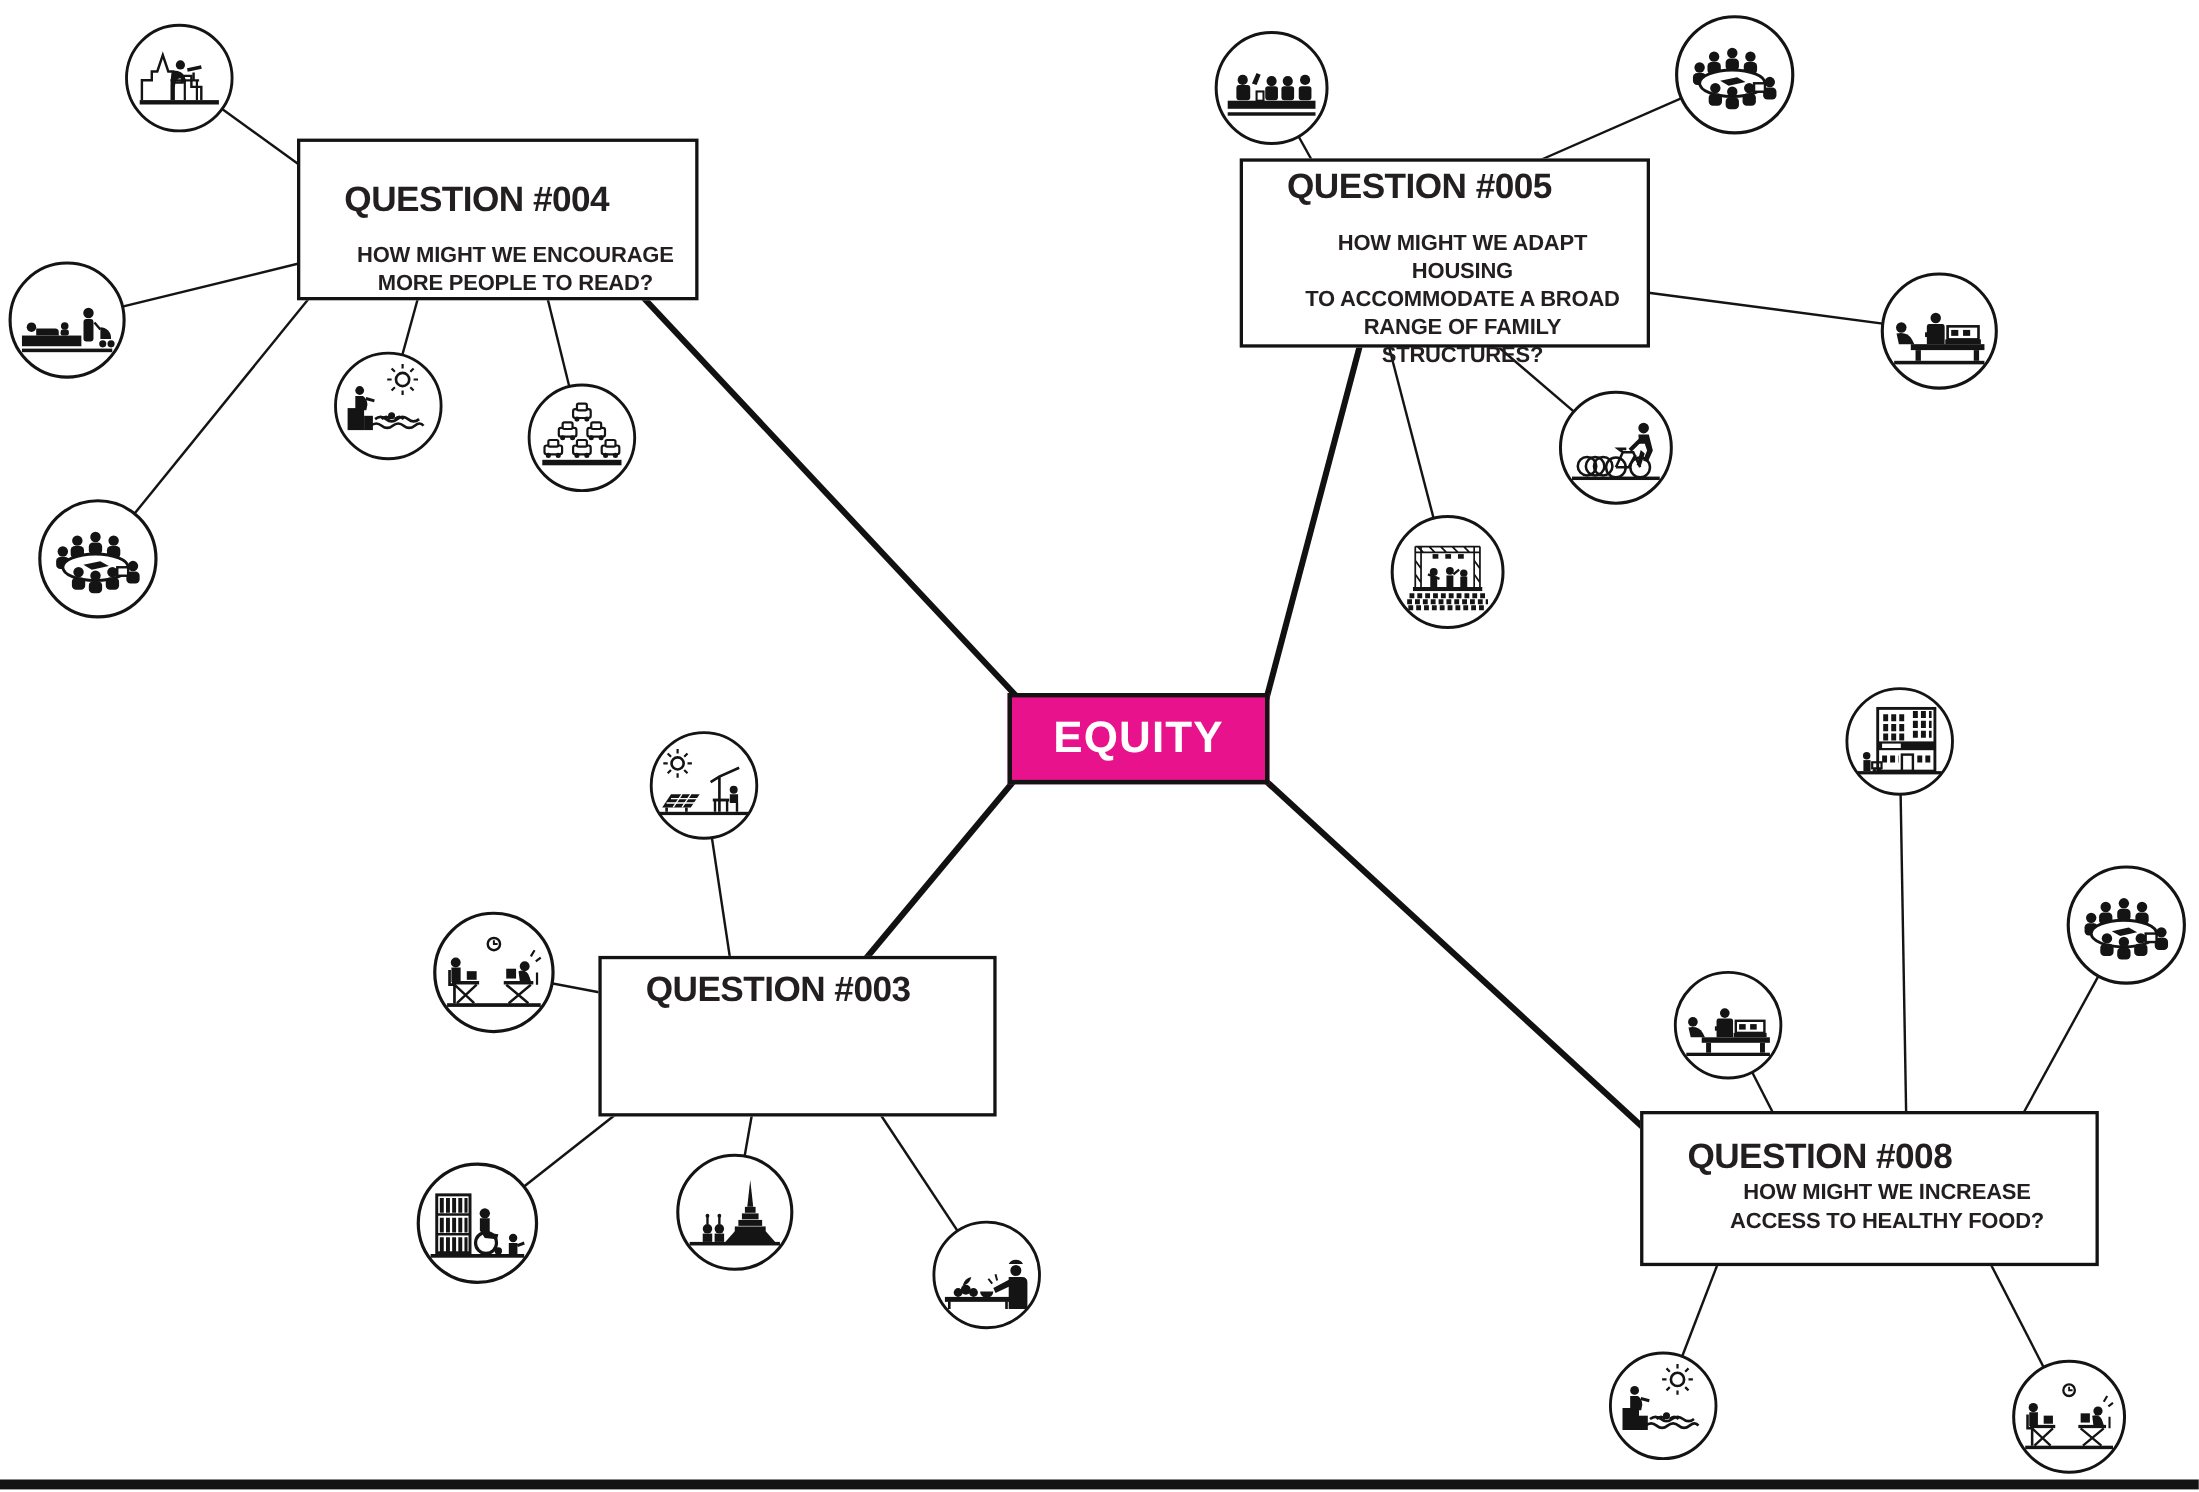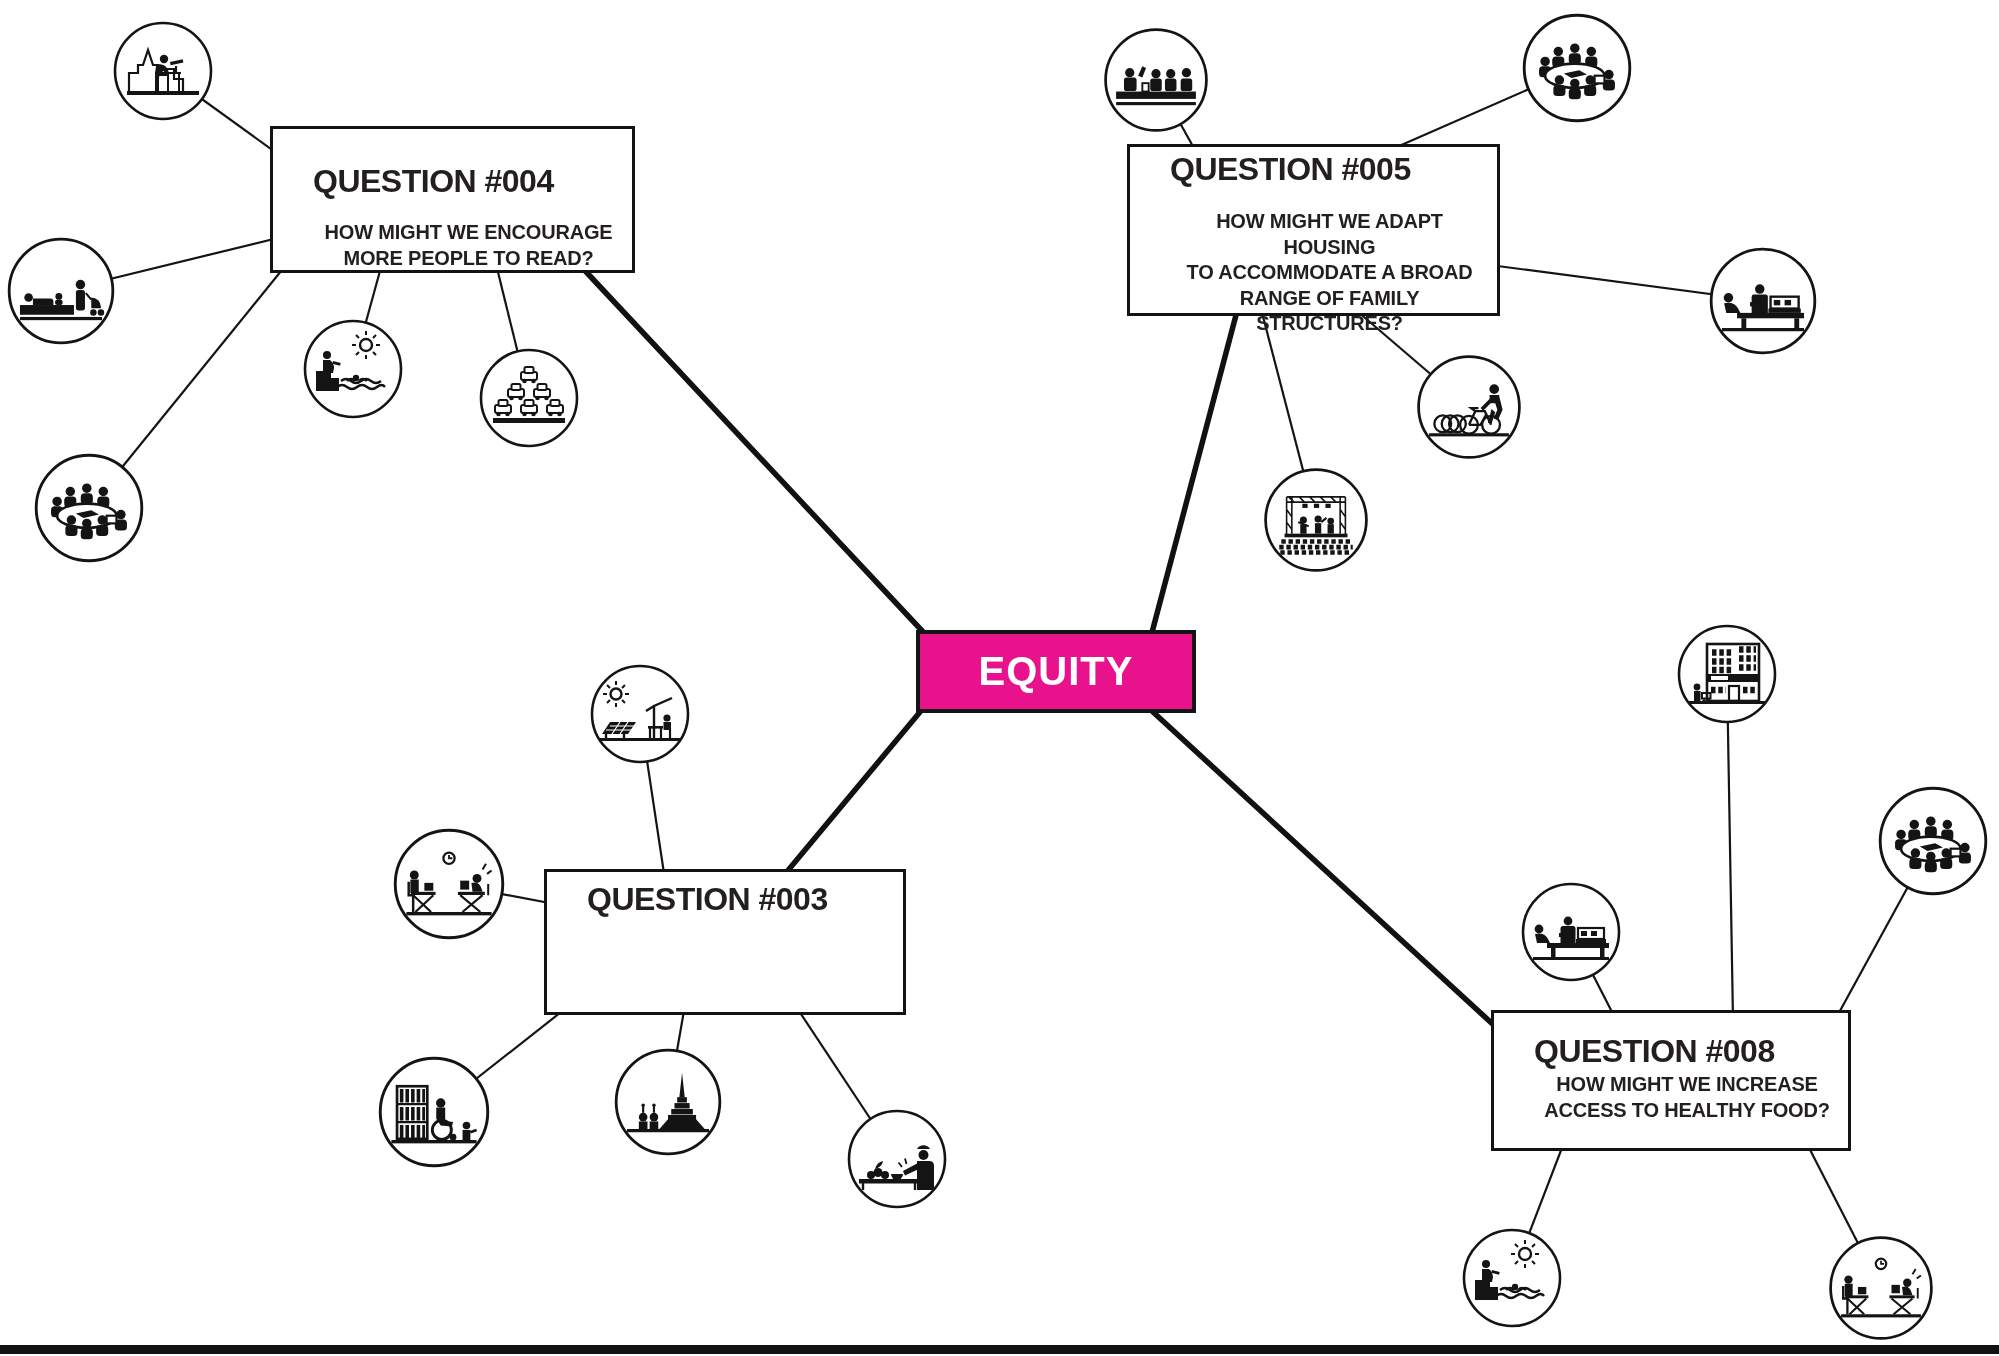--- a/index.html
+++ b/index.html
@@ -9,23 +9,23 @@
   .qbox{position:absolute;background:#ffffff;border:3px solid #131313;box-sizing:border-box;
         padding-left:40px;padding-right:8px;}
   .qbox .title{font-weight:bold;font-size:32px;letter-spacing:-.5px;line-height:1;}
   .qbox .body{font-weight:bold;font-size:20px;line-height:1.28;letter-spacing:-.2px;white-space:pre-line;text-align:center;}
   #q004{left:270px;top:126px;width:365px;height:147px;padding-top:36px;}
   #q004 .body{margin-top:23px;}
   #q005{left:1127px;top:144px;width:373px;height:172px;padding-top:6px;}
   #q005 .body{margin-top:24px;}
   #q003{left:544px;top:869px;width:362px;height:146px;padding-top:11px;}
   #q003 .body{margin-top:23px;}
-  #q008{left:1491px;top:1010px;width:360px;height:141px;padding-top:22px;}
+  #q008{left:1491px;top:1010px;width:417px;height:141px;padding-top:22px;}
   #q008 .body{margin-top:5px;}
-  .equity{position:absolute;left:916px;top:630px;width:280px;height:83px;border:4px solid #131313;
+  .equity{position:absolute;left:916px;top:630px;width:238px;height:83px;border:4px solid #131313;
           box-sizing:border-box;display:flex;align-items:center;justify-content:center;
           color:#fff;font-weight:bold;font-size:40px;letter-spacing:1px;}
   .bottom-bar{position:absolute;left:0;bottom:2px;width:100%;height:9px;background:#131313;}
   .icon-circle{fill:#fff;stroke:#141414;stroke-width:2.6;}
   line.thin{stroke:#141414;stroke-width:2.2;}
   line.thick{stroke:#111;stroke-width:5.5;}
 </style>
 </head>
 <body>
 

